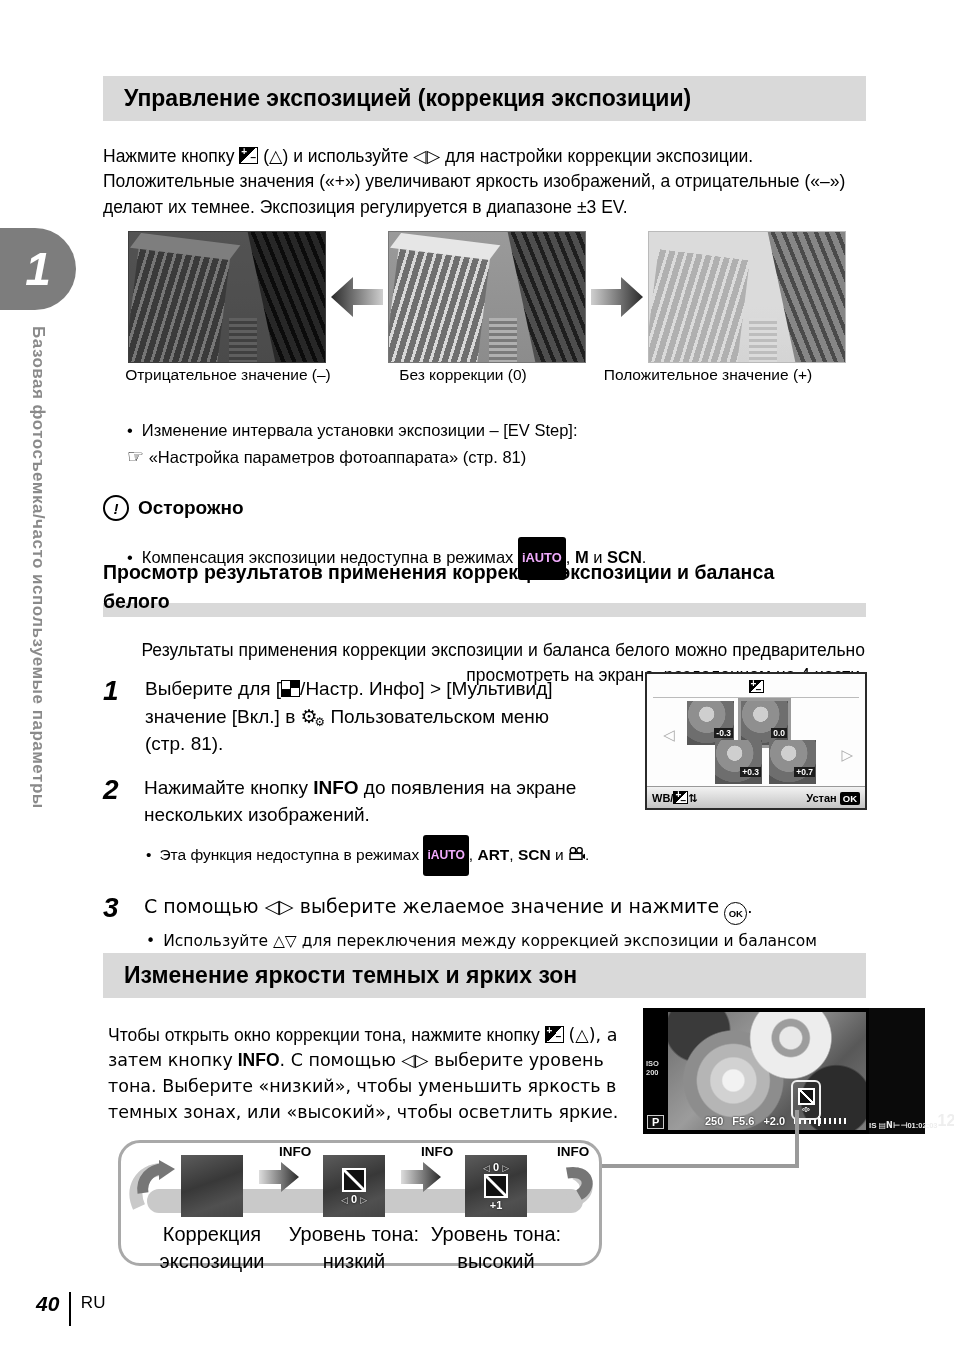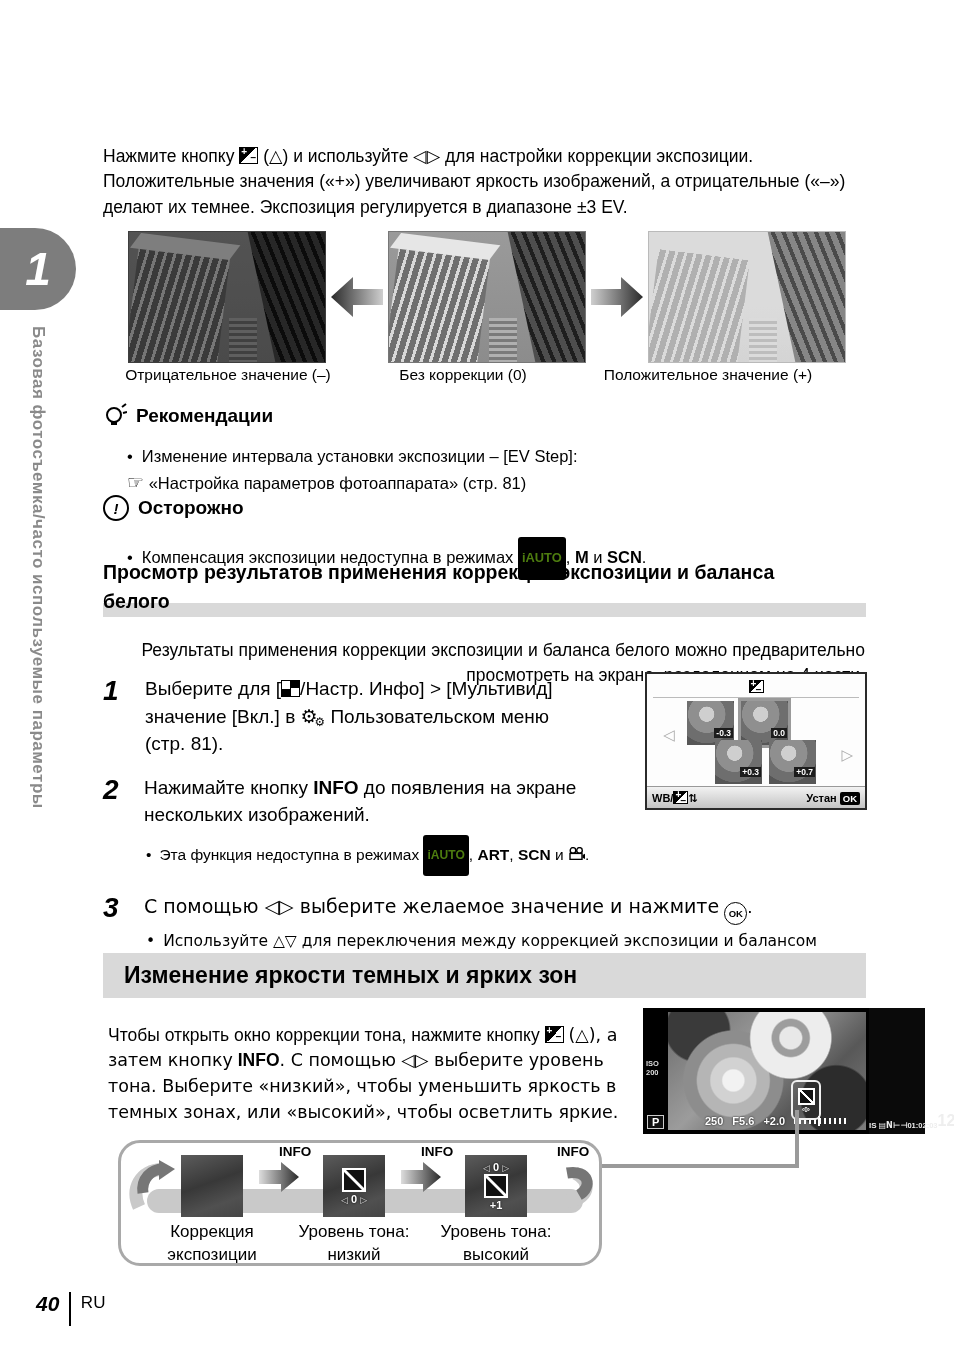--- a/index.html
+++ b/index.html
@@ -51,21 +51,21 @@
   .hand{font-family:"DejaVu Sans",sans-serif;font-size:19px;}
   .warn-ic{width:22px;height:22px;border:2.4px solid #000;border-radius:50%;display:inline-flex;
            align-items:center;justify-content:center;font-weight:bold;font-style:italic;font-size:15px;}
 
   
   .expic{display:inline-block;width:17px;height:15px;border:1px solid #000;vertical-align:-2px;
          background:linear-gradient(135deg,#000 50%,#fff 50%);position:relative;}
   .expic::before{content:"+";position:absolute;left:1px;top:-3px;color:#fff;font-size:10px;font-weight:bold;}
   .expic::after{content:"−";position:absolute;right:1px;bottom:-3px;color:#000;font-size:10px;font-weight:bold;}
   .expic.small{width:13px;height:11px;}
-  .badge{display:inline-block;background:#000;color:#4d7c0f;font-weight:bold;font-size:.78em;
+  .badge{display:inline-block;background:#000;color:#f0abfc;font-weight:bold;font-size:.78em;
          padding:12px 4px;border-radius:3px;vertical-align:1px;}
   .bold{font-weight:bold;}
   .checker{display:inline-block;width:17px;height:15px;border:1px solid #000;vertical-align:-2px;
            background:conic-gradient(#000 0 25%,#fff 0 50%,#000 0 75%,#fff 0 100%);}
   .gear{font-family:"DejaVu Sans",sans-serif;}
   .gear .g2{font-size:.62em;vertical-align:-3px;margin-left:-3px;}
   .okc{display:inline-flex;width:21px;height:21px;border:1.6px solid #000;border-radius:50%;
        align-items:center;justify-content:center;font-size:9.5px;font-weight:bold;vertical-align:-4px;}
   .tone-ic{display:inline-block;border:2px solid #fff;
            background:linear-gradient(45deg,#111 44%,#fff 46%,#fff 54%,#111 56%);}
@@ -130,21 +130,21 @@
   .diagram{position:absolute;left:118px;top:1140px;width:484px;height:126px;border:3px solid #a9a9a9;
            border-radius:22px;background:#fff;box-sizing:border-box;}
   .track{position:absolute;left:26px;right:16px;top:46px;height:24px;background:#c9c9c9;border-radius:12px;}
   .dthumb{position:absolute;top:12px;width:62px;height:62px;
           background:linear-gradient(160deg,#5c5c5c,#383838 45%,#505050 75%,#454545);
           display:flex;flex-direction:column;align-items:center;justify-content:center;gap:1px;}
   .dt1{left:60px;} .dt2{left:202px;} .dt3{left:344px;}
   .dthumb .tone-ic{width:20px;height:20px;}
   .dval{color:#fff;font-size:11px;font-weight:bold;text-shadow:0 0 2px #000;}
   .dval .tri{color:#ddd;font-size:9px;}
-  .dcap{position:absolute;top:78px;width:150px;text-align:center;font-size:17px;line-height:1.35;}
+  .dcap{position:absolute;top:78px;width:150px;text-align:center;font-size:20px;line-height:1.35;}
   .dc1{left:16px;} .dc2{left:158px;} .dc3{left:300px;}
   .dinfo{position:absolute;top:1px;font-size:13.5px;font-weight:bold;}
   .di1{left:158px;} .di2{left:300px;} .di3{left:436px;}
   .darrow{position:absolute;top:17px;} .da1{left:138px;} .da2{left:280px;}
   .dloop{position:absolute;left:8px;top:16px;}
   .dcurl{position:absolute;right:-4px;top:14px;}
 
   
   .conn-h{position:absolute;left:601px;top:1164px;width:198px;height:4px;background:#9a9a9a;}
   .conn-v{position:absolute;left:795px;top:1110px;width:4px;height:58px;background:#9a9a9a;}
@@ -158,20 +158,21 @@
 </head>
 <body>
 
 <div class="page">
 
   <div class="chapter-tab">
     <span>1</span>
   </div>
   <div class="chapter-title">Базовая фотосъемка/часто используемые параметры</div>
 
+  <div class="section-bar bar1">Управление экспозицией (коррекция экспозиции)</div>
 
   <p class="intro bodytext"><span>Нажмите кнопку</span>
     <span class="expic"></span>
     <span>(△) и используйте ◁▷ для настройки коррекции экспозиции. Положительные значения («+») увеличивают яркость изображений, а отрицательные («–») делают их темнее. Экспозиция регулируется в диапазоне ±3 EV.</span></p>
 
   <div class="img-row">
     <div class="bscene neg">
       <div class="tower1"></div>
         <div class="tower2"></div>
         <div class="tower3"></div>
@@ -209,29 +210,20 @@
         <div class="tower3"></div>
     </div>
   </div>
   <div class="cap-row">
     <div class="cap c1">Отрицательное значение (–)</div>
     <div class="cap c2">Без коррекции (0)</div>
     <div class="cap c3">Положительное значение (+)</div>
   </div>
 
   <div class="note tips">
-    <div class="note-head">
-      <svg width="24" height="26" viewBox="0 0 24 26">
-        <circle cx="11" cy="12" r="7" fill="#fff" stroke="#000" stroke-width="2"></circle>
-        <rect x="8" y="18" width="6" height="4" fill="#000"></rect>
-        <line x1="19" y1="4" x2="23" y2="1" stroke="#000" stroke-width="2"></line>
-        <line x1="20" y1="10" x2="24" y2="9" stroke="#000" stroke-width="2"></line>
-      </svg>
-      <span>Рекомендации</span>
-    </div>
     <ul>
       <li><span>Изменение интервала установки экспозиции – [EV Step]:</span><br>
         <span class="hand">☞</span>
         <span>«Настройка параметров фотоаппарата» (стр. 81)</span></li>
     </ul>
   </div>
 
   <div class="note caution">
     <div class="note-head">
       <span class="warn-ic">!</span>

